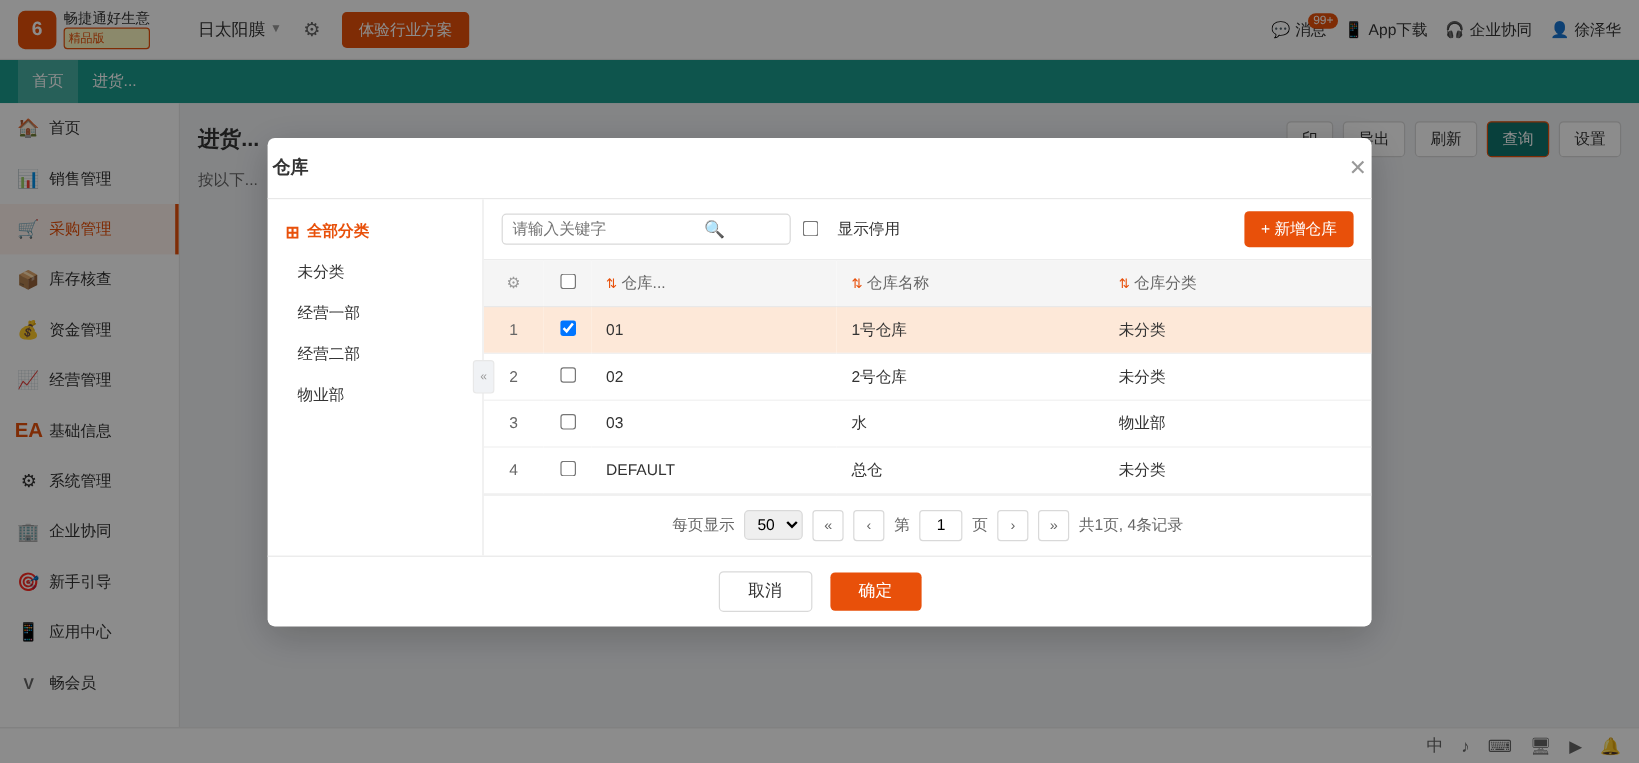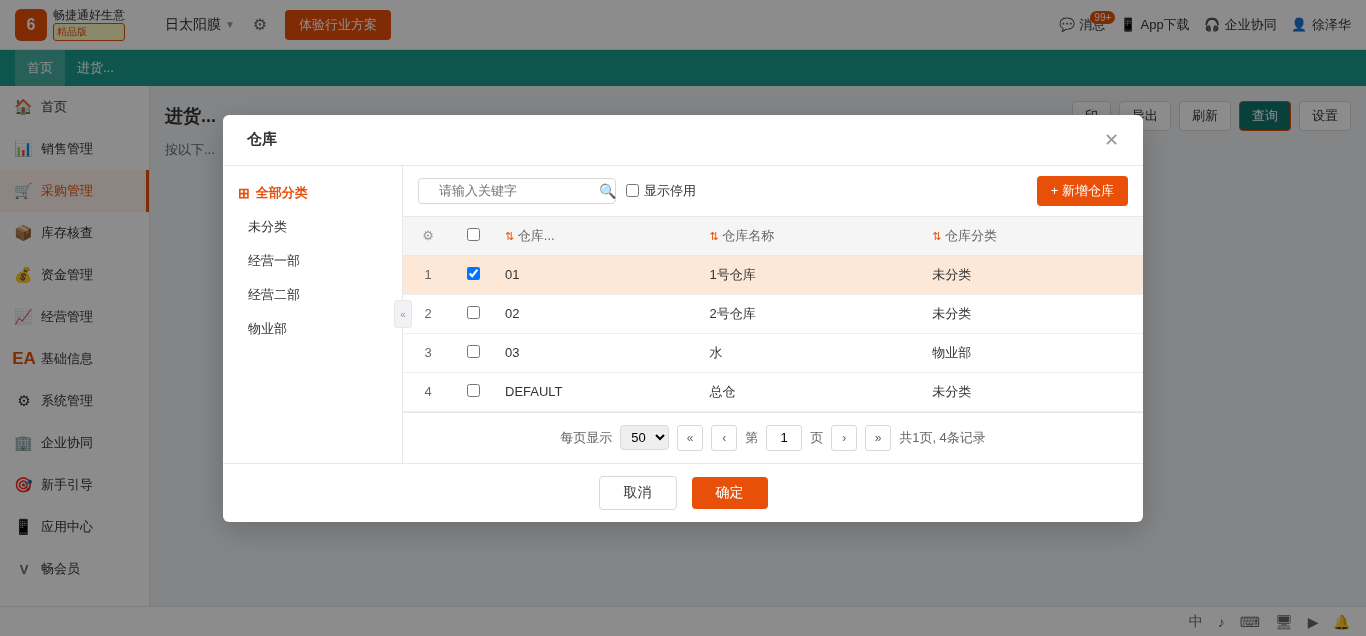--- a/index.html
+++ b/index.html
@@ -129,21 +129,21 @@
       background: #fff;
       border-radius: 6px;
       width: 920px;
       max-height: 570px;
       display: flex;
       flex-direction: column;
       box-shadow: 0 8px 32px rgba(0,0,0,0.2);
     }
     .modal-header {
       display: flex; align-items: center; justify-content: space-between;
-      padding: 14px 24px;
+      padding: 14px 4px;
       border-bottom: 1px solid #e8e8e8;
     }
     .modal-title { font-size: 15px; font-weight: bold; color: #333; }
     .modal-close {
       background: none; border: none; cursor: pointer;
       font-size: 18px; color: #999;
     }
     .modal-body {
       display: flex;
       flex: 1;
@@ -185,29 +185,29 @@
     }
     .content-toolbar {
       display: flex; align-items: center; justify-content: space-between;
       padding: 10px 15px;
       border-bottom: 1px solid #e8e8e8;
     }
     .search-row { display: flex; align-items: center; gap: 10px; }
     .search-box {
       display: flex; align-items: center;
       border: 1px solid #d9d9d9; border-radius: 4px;
-      padding: 4px 20px; background: #fff; width: 198px;
+      padding: 4px 8px; background: #fff; width: 241px;
     }
     .search-input {
       border: none; outline: none; font-size: 13px;
       width: 160px; color: #333;
     }
     .search-icon { color: #999; font-size: 14px; cursor: pointer; }
     .show-disabled {
-      display: flex; align-items: center; gap: 5px;
+      display: flex; align-items: center; gap: 16px;
       font-size: 13px; color: #333;
     }
     .add-btn {
       background: #e8500a; color: #fff;
       border: none; border-radius: 4px;
       padding: 6px 14px; cursor: pointer; font-size: 13px;
     }
     
     .data-table {
       flex: 1; overflow: auto;

